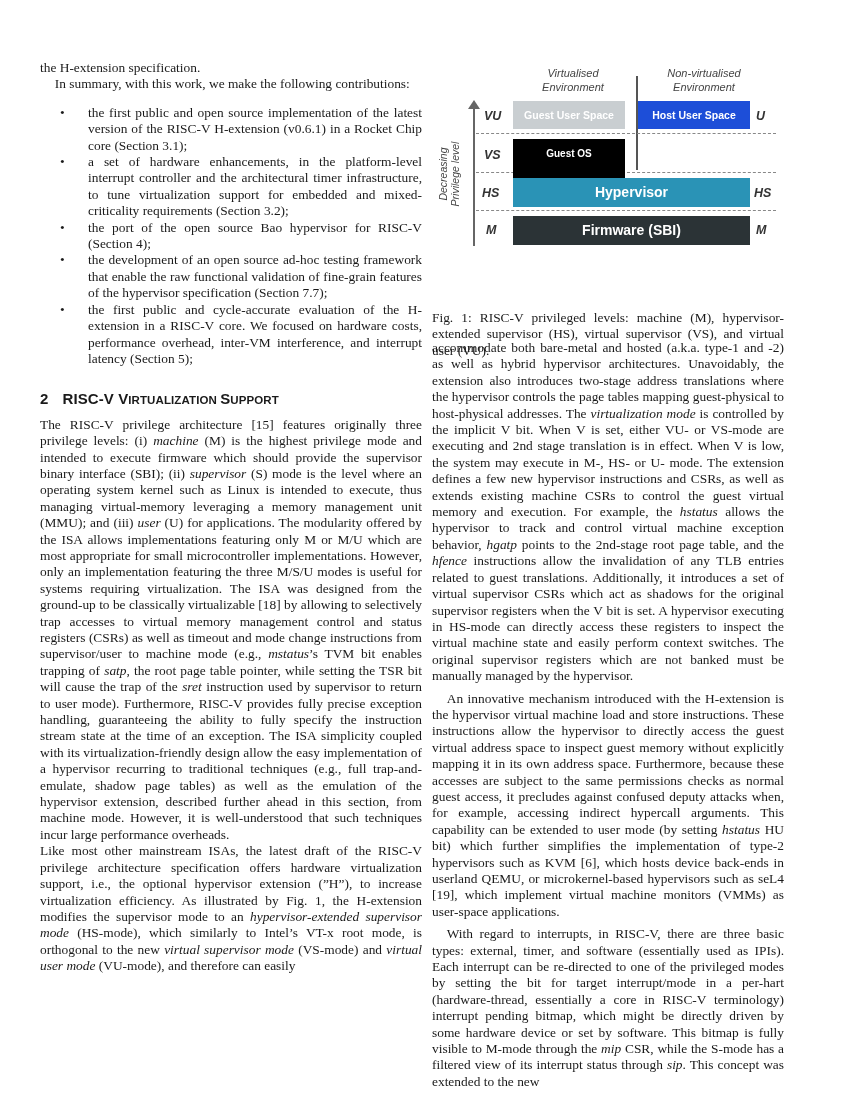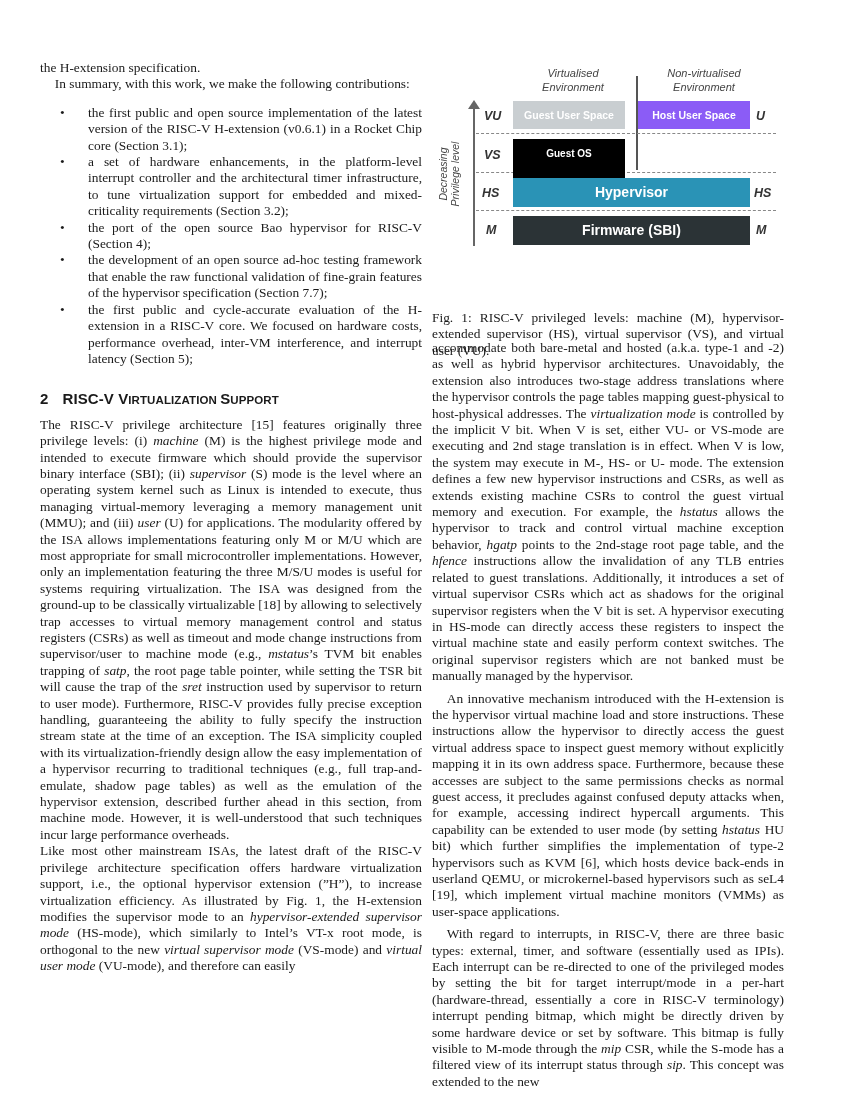--- a/index.html
+++ b/index.html
@@ -82,21 +82,21 @@
 
   <div class="lvl" style="left:320px; top:47px;">U</div>
   <div class="lvl" style="left:318px; top:124px;">HS</div>
   <div class="lvl" style="left:320px; top:161px;">M</div>
 
   <div class="dash" style="top:71px;"></div>
   <div class="dash" style="top:110px;"></div>
   <div class="dash" style="top:148px;"></div>
 
   <div class="box" id="box-gus" style="left: 77px; top: 39px; width: 112px; height: 28px; line-height: 28px; font-size: 10.5px; background: rgb(201, 206, 209);">Guest User Space</div>
-  <div class="box" id="box-hus" style="left: 202px; top: 39px; width: 112px; height: 28px; line-height: 28px; font-size: 10.5px; background: #8b5cf6;">Host User Space</div>
+  <div class="box" id="box-hus" style="left: 202px; top: 39px; width: 112px; height: 28px; line-height: 28px; font-size: 10.5px; background: #1d4ed8;">Host User Space</div>
   <div class="box" id="box-gos" style="left: 77px; top: 77px; width: 112px; height: 40px; line-height: 29px; font-size: 10px; background: #000000;">Guest OS</div>
   <div class="box" id="box-hyp" style="left: 77px; top: 116px; width: 237px; height: 29px; line-height: 29px; font-size: 14px; background: rgb(42, 147, 182); text-align: center;">Hypervisor</div>
   <div class="box" id="box-fw" style="left: 77px; top: 154px; width: 237px; height: 29px; line-height: 29px; font-size: 14px; background: rgb(43, 51, 54);">Firmware (SBI)</div>
 </div>
 
 <p class="caption">Fig. 1: RISC-V privileged levels: machine (M), hypervisor-extended supervisor (HS), virtual supervisor (VS), and virtual user (VU).</p>
 
 <div class="col col-right">
   <p><span>accommodate both bare-metal and hosted (a.k.a. type-1 and -2) as well as hybrid hypervisor architectures. Unavoidably, the extension also introduces two-stage address translations where the hypervisor controls the page tables mapping guest-physical to host-physical addresses. The </span><em>virtualization mode</em><span> is controlled by the implicit V bit. When V is set, either VU- or VS-mode are executing and 2nd stage translation is in effect. When V is low, the system may execute in M-, HS- or U- mode. The extension defines a few new hypervisor instructions and CSRs, as well as extends existing machine CSRs to control the guest virtual memory and execution. For example, the </span><em>hstatus</em><span> allows the hypervisor to track and control virtual machine exception behavior, </span><em>hgatp</em><span> points to the 2nd-stage root page table, and the </span><em>hfence</em><span> instructions allow the invalidation of any TLB entries related to guest translations. Additionally, it introduces a set of virtual supervisor CSRs which act as shadows for the original supervisor registers when the V bit is set. A hypervisor executing in HS-mode can directly access these registers to inspect the virtual machine state and easily perform context switches. The original supervisor registers which are not banked must be manually managed by the hypervisor.</span></p>
   <p class="indent para-gap"><span>An innovative mechanism introduced with the H-extension is the hypervisor virtual machine load and store instructions. These instructions allow the hypervisor to directly access the guest virtual address space to inspect guest memory without explicitly mapping it in its own address space. Furthermore, because these accesses are subject to the same permissions checks as normal guest access, it precludes against confused deputy attacks when, for example, accessing indirect hypercall arguments. This capability can be extended to user mode (by setting </span><em>hstatus</em><span> HU bit) which further simplifies the implementation of type-2 hypervisors such as KVM [6], which hosts device back-ends in userland QEMU, or microkernel-based hypervisors such as seL4 [19], which implement virtual machine monitors (VMMs) as user-space applications.</span></p>

